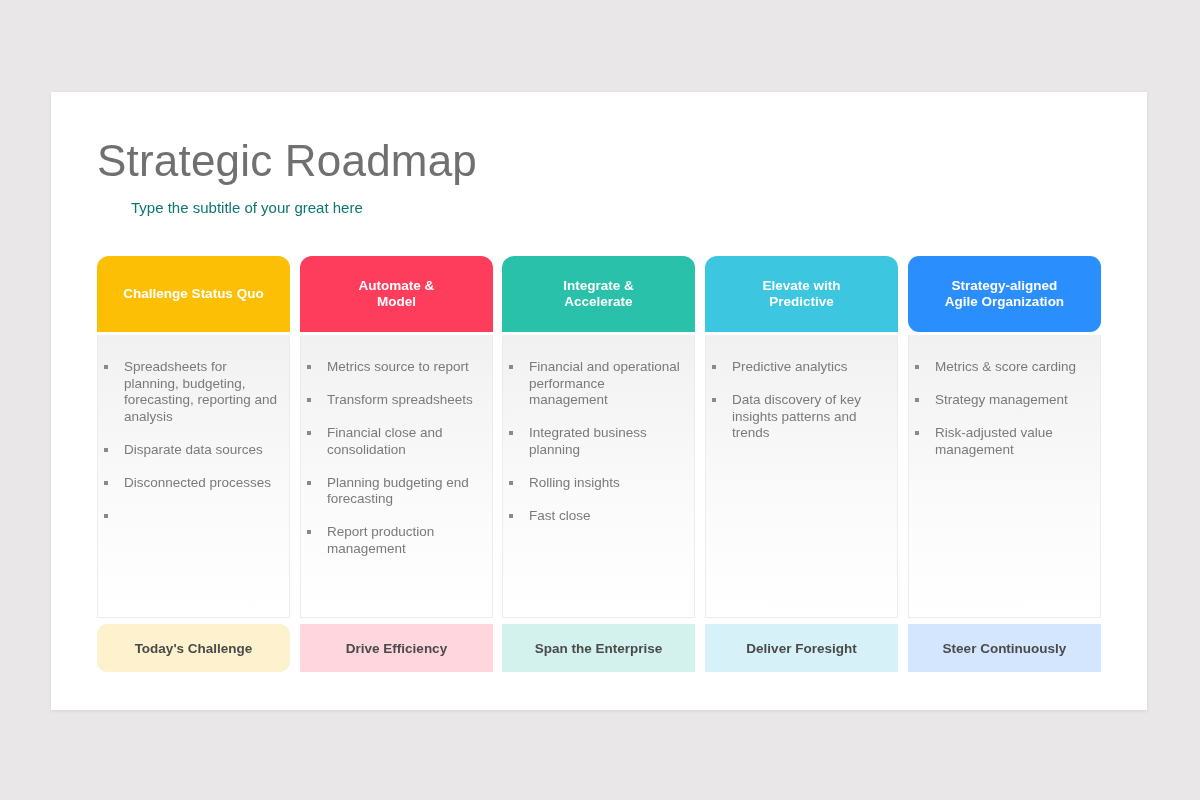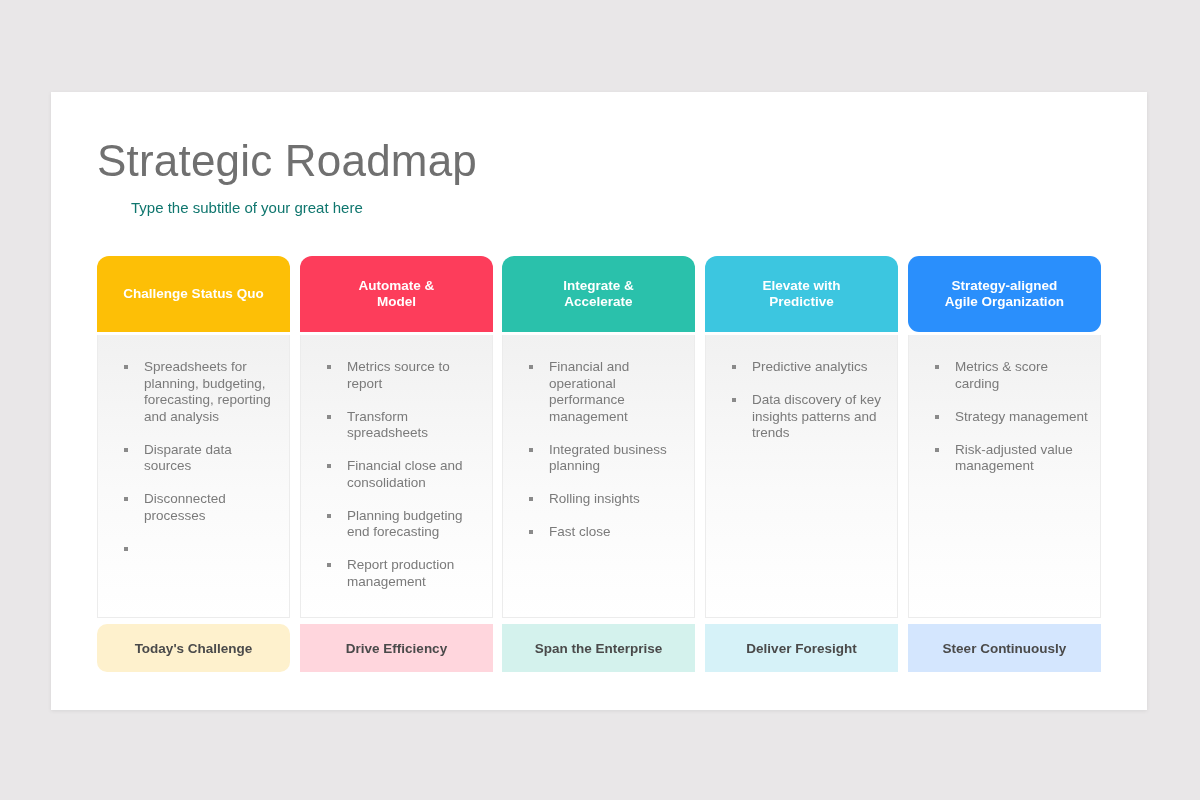--- a/index.html
+++ b/index.html
@@ -35,21 +35,21 @@
       border-radius: 12px 12px 0 0;
       display: flex; align-items: center; justify-content: center;
       text-align: center; color: #ffffff;
       font-size: 13.5px; font-weight: 700; line-height: 16px;
       padding: 0 10px; white-space: pre-line;
     }
     .col-body {
       position: absolute; left: 0; top: 79px; width: 193px; height: 283px;
       background: linear-gradient(to bottom, #f1f1f1 0%, #fafafa 55%, #ffffff 100%);
       border: 1px solid #ececec; border-top: none;
-      padding: 24px 10px 0 26px;
+      padding: 24px 10px 0 6px;
     }
     .col-body ul { list-style: none; }
     .col-body li {
       position: relative; padding-left: 20px;
       font-size: 13.5px; line-height: 16.5px; color: #7a7a7a;
       margin-bottom: 16.5px;
     }
     .bullet {
       position: absolute; left: 0; top: 6px; width: 4px; height: 4px;
       background: #8a8a8a;

